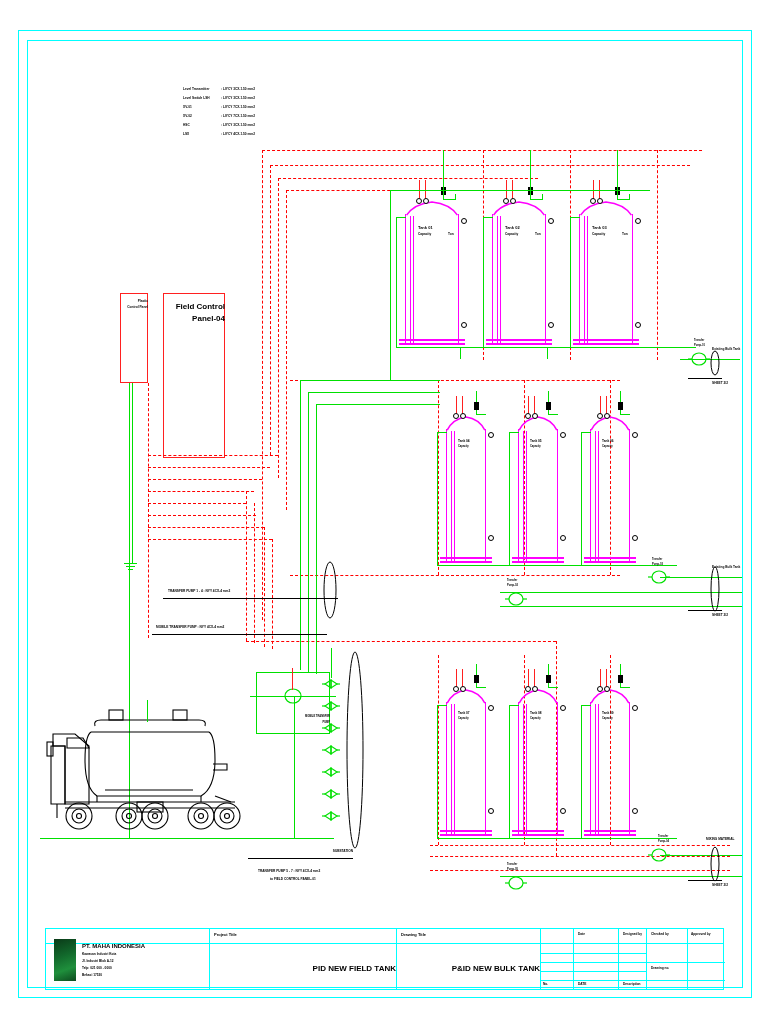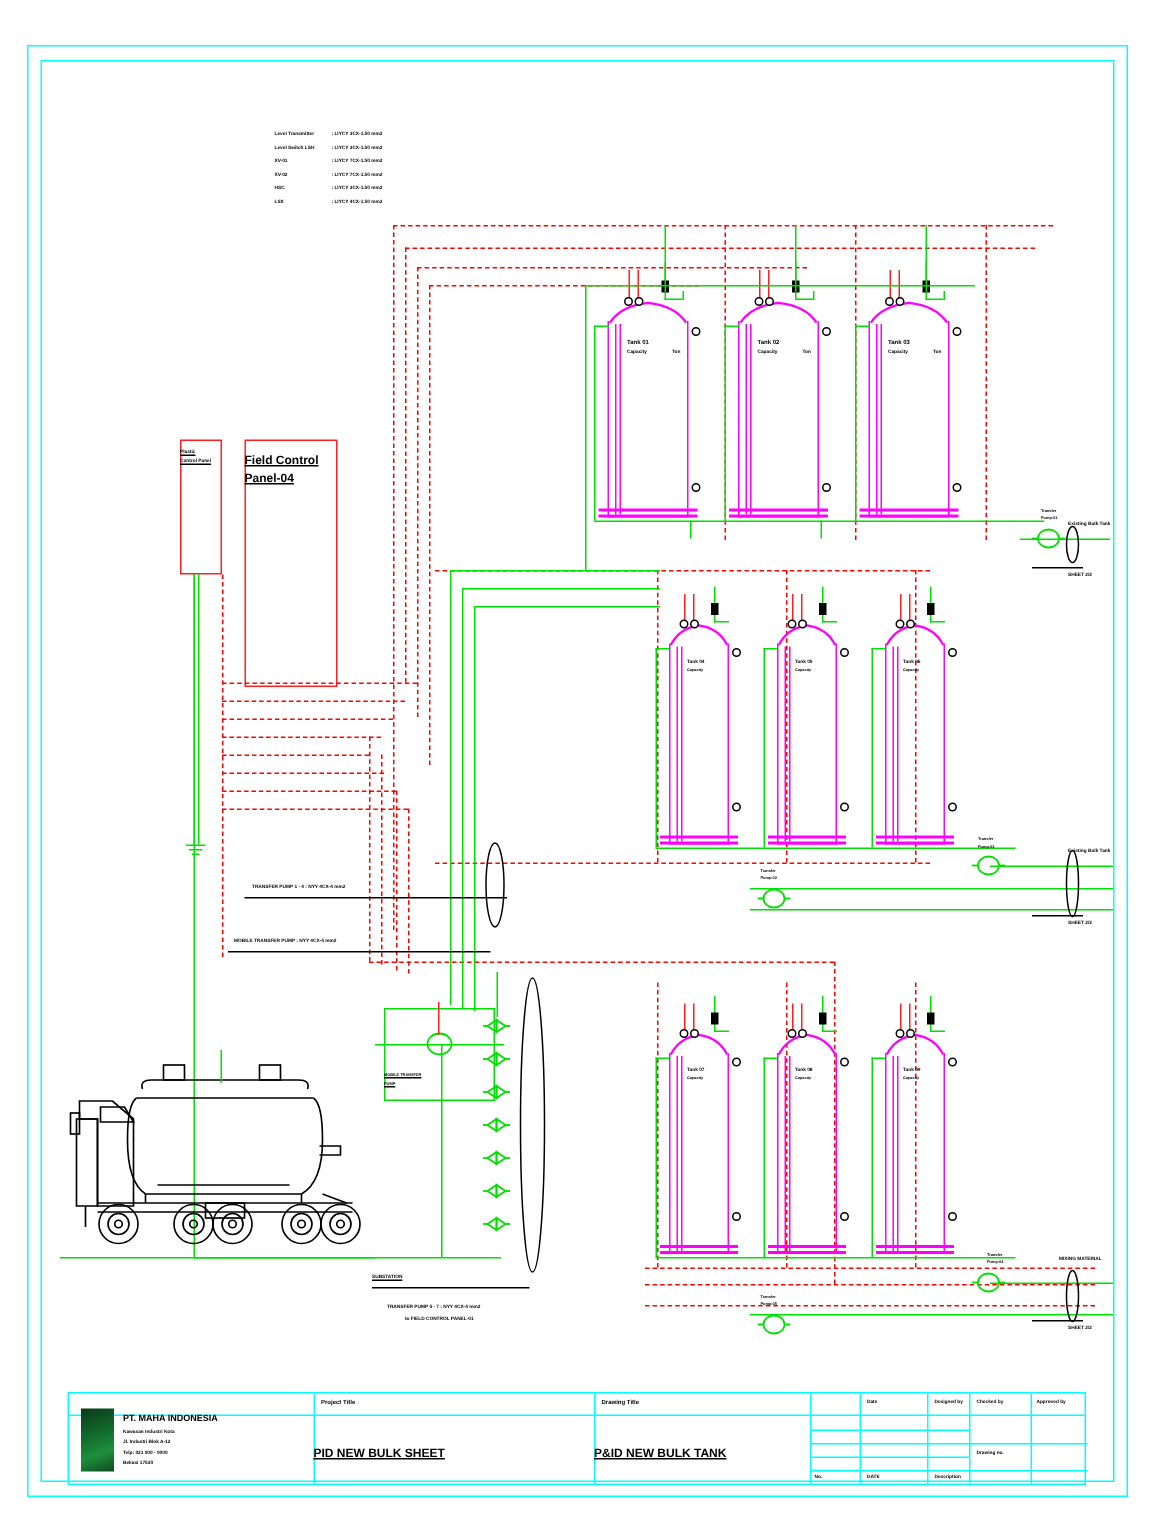--- a/index.html
+++ b/index.html
@@ -20,21 +20,21 @@
   .bl{position:absolute;background:#000000;}
 
   
   .t{position:absolute;font-family:"Liberation Sans",sans-serif;color:#000;white-space:nowrap;
      font-weight:bold;line-height:1.05;}
   .t2{font-size:2.6px;}
   .t3{font-size:3.2px;}
   .t4{font-size:4px;}
   .t6{font-size:6px;}
   .t8{font-size:8px;}
-  .ctr{text-align:left;text-decoration:underline;}
+  .ctr{text-align:right;}
 
   
   .tank{position:absolute;}
   .tank .body{position:absolute;left:0;top:14px;width:100%;border:1.4px solid #ff00ff;border-top:none;
        box-sizing:border-box;background:transparent;}
   .tank .dome{position:absolute;left:-2px;top:0;width:calc(100% + 4px);height:16px;}
   .tank .inner{position:absolute;left:5px;top:16px;width:1.4px;background:#ff00ff;}
   .tank .inner2{position:absolute;left:8px;top:16px;width:1.4px;background:#ff00ff;}
   .tank .skirt{position:absolute;left:-6px;width:calc(100% + 12px);height:1.6px;background:#ff00ff;}
 
@@ -615,21 +615,21 @@
     <div class="tbrow" style="top:14px;"></div>
 
     <div class="logo"></div>
     <div class="t t6" style="left:36px;top:14px;">PT. MAHA INDONESIA</div>
     <div class="t t3" style="left:36px;top:24px;">Kawasan Industri Kota</div>
     <div class="t t3" style="left:36px;top:31px;">Jl. Industri Blok A-12</div>
     <div class="t t3" style="left:36px;top:38px;">Telp: 021 000 - 0000</div>
     <div class="t t3" style="left:36px;top:45px;">Bekasi 17530</div>
 
     <div class="t t4" style="left:168px;top:4px;">Project Title</div>
-    <div class="t t8 ctr" style="left:163px;top:36px;width:187px;">PID NEW BULK SHEET</div>
+    <div class="t t8 ctr" style="left:163px;top:36px;width:187px;">PID NEW FIELD TANK</div>
 
     <div class="t t4" style="left:355px;top:4px;">Drawing Title</div>
     <div class="t t8 ctr" style="left:350px;top:36px;width:144px;">P&amp;ID NEW BULK TANK</div>
 
     <div class="t t3" style="left:532px;top:4px;">Date</div>
     <div class="t t3" style="left:577px;top:4px;">Designed by</div>
     <div class="t t3" style="left:605px;top:4px;">Checked by</div>
     <div class="t t3" style="left:645px;top:4px;">Approved by</div>
     <div class="t t3" style="left:605px;top:38px;">Drawing no.</div>
 

